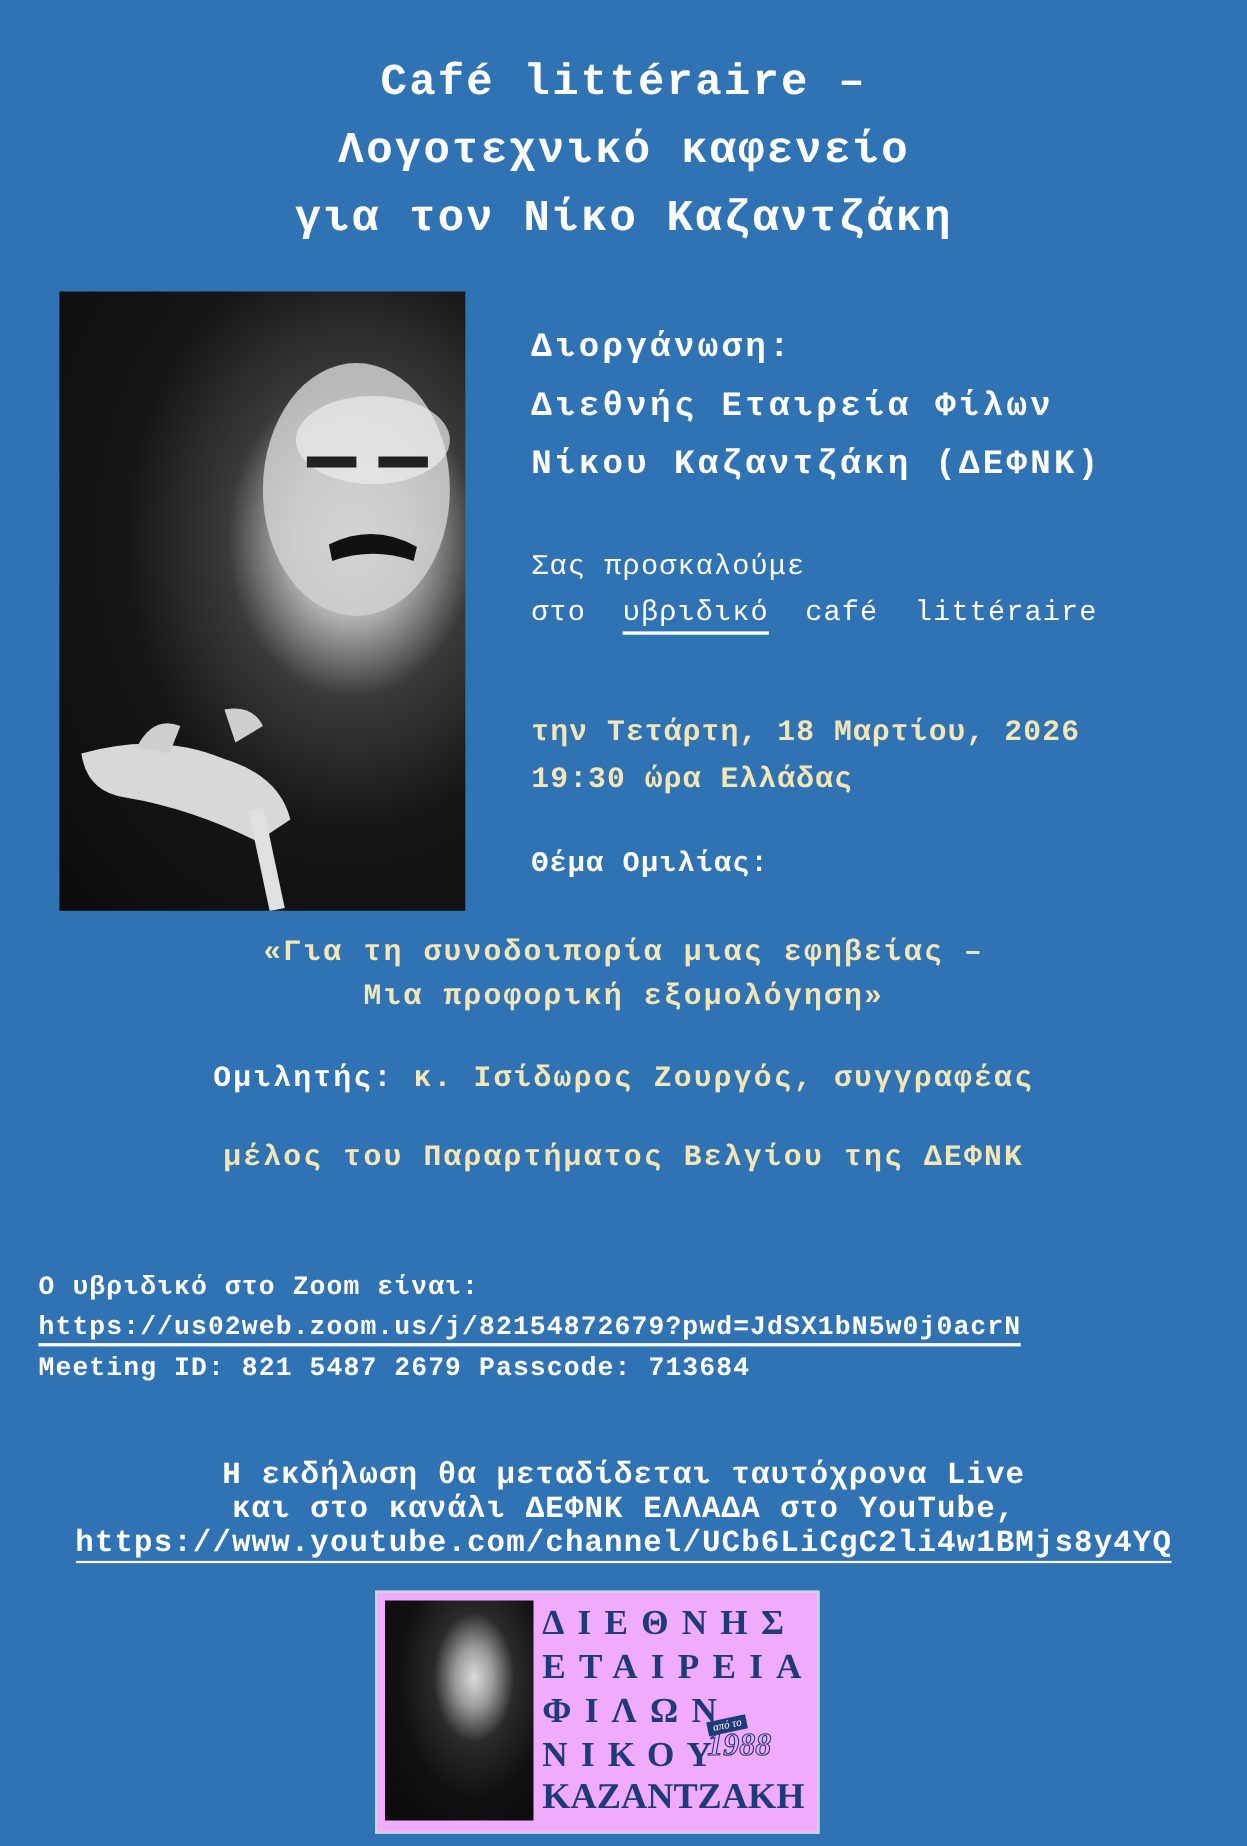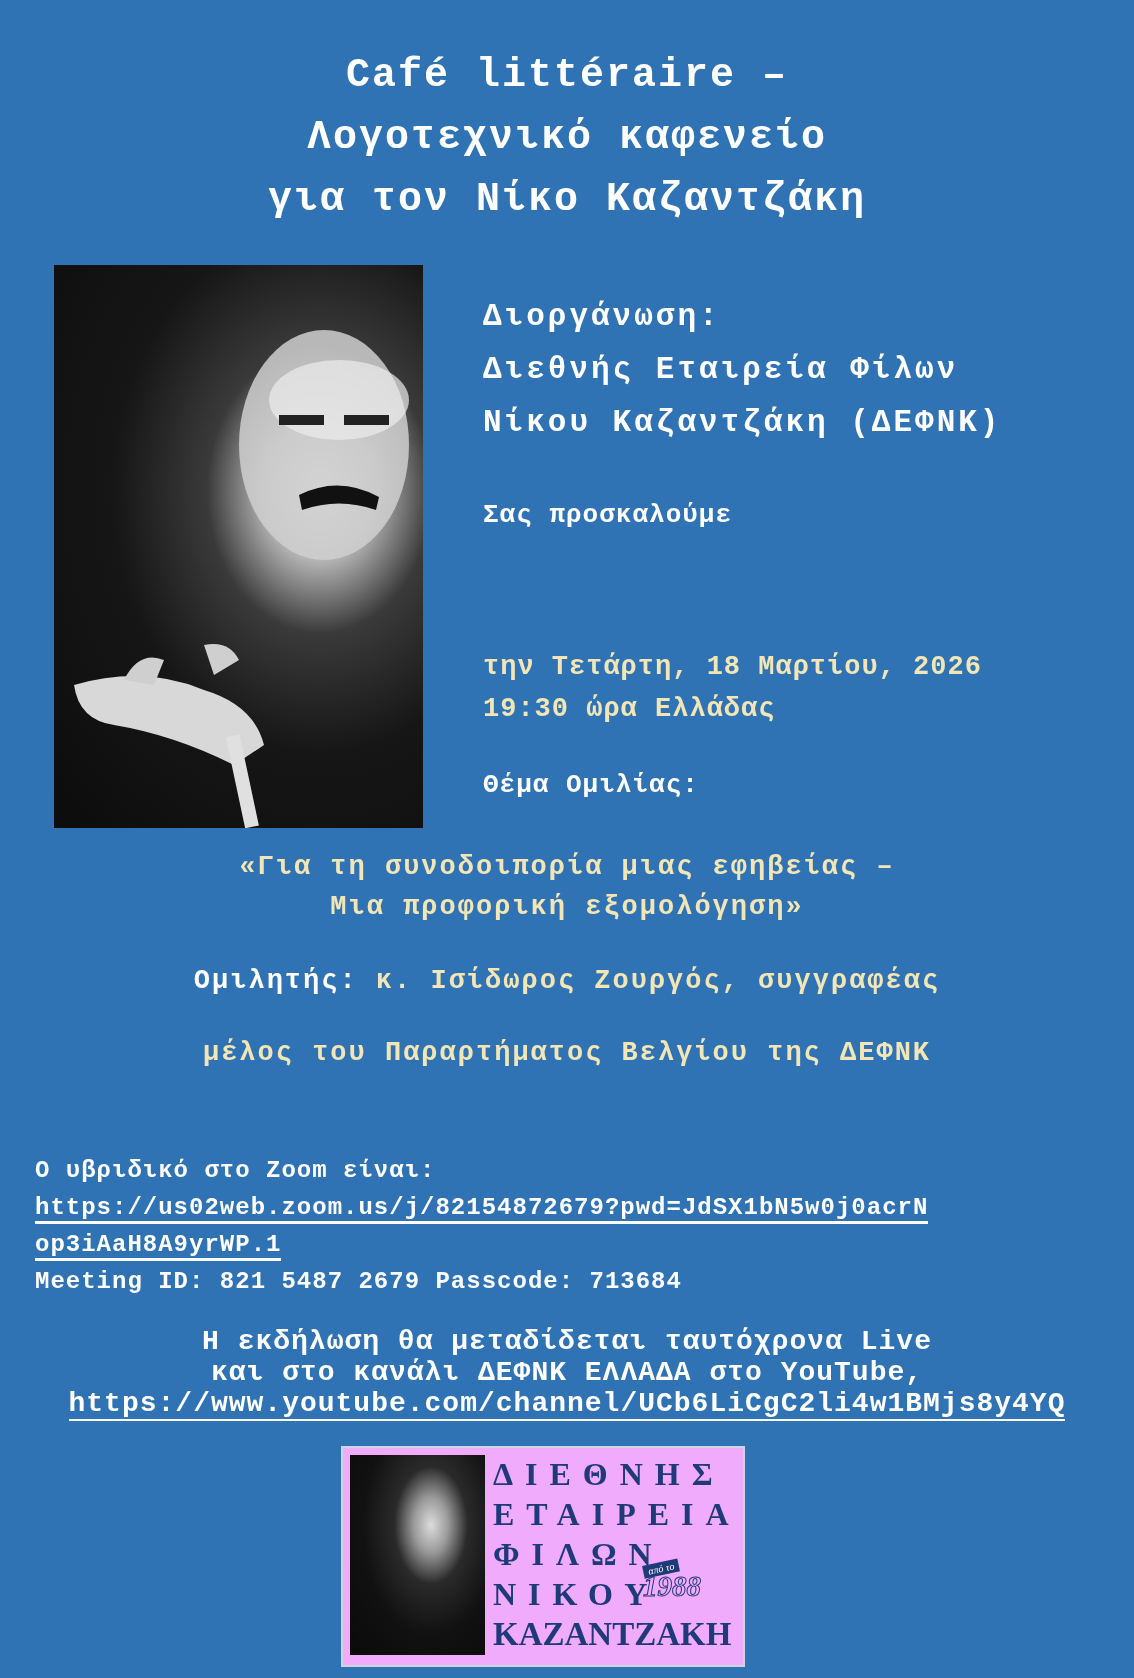--- a/index.html
+++ b/index.html
@@ -1,20 +1,20 @@
 <!DOCTYPE html>
 <html><head>
 <meta charset="utf-8">
 <style>
   html,body{margin:0;padding:0;}
   body{width:1134px;height:1678px;background:#2f73b4;position:relative;overflow:hidden;
        font-family:"Liberation Mono","DejaVu Sans Mono",monospace;color:#fff;}
   .abs{position:absolute;}
   .center{text-align:center;left:0;width:1134px;}
-  .white{color:#ffffff;font-weight:bold;}
+  .white{color:#ffffff;}
   .cream{color:#f2e6b6;}
   .title{font-size:40px;font-weight:bold;letter-spacing:2px;line-height:62px;top:45px;}
   .org{left:483px;top:290px;font-size:31px;font-weight:bold;letter-spacing:3px;line-height:53px;}
   .invite{left:483px;top:494px;font-size:26px;line-height:42px;letter-spacing:1px;}
   .invite u{text-decoration:none;border-bottom:3px solid #fff;padding-bottom:2px;}
   .date{left:483px;top:646px;font-size:27px;font-weight:bold;line-height:42px;letter-spacing:1px;}
   .topic-label{left:483px;top:770px;font-size:26px;font-weight:bold;letter-spacing:1px;}
   .topic{top:847px;font-size:27px;line-height:40px;letter-spacing:2px;font-weight:bold;}
   .speaker{top:966px;font-size:27px;letter-spacing:2px;font-weight:bold;}
   .coord{top:1032px;font-size:27px;line-height:43px;letter-spacing:2px;font-weight:bold;}
@@ -56,20 +56,23 @@
 </div>
 
 <div class="abs org white">
   <div>Διοργάνωση:</div>
   <div>Διεθνής Εταιρεία Φίλων</div>
   <div>Νίκου Καζαντζάκη (ΔΕΦΝΚ)</div>
 </div>
 
 <div class="abs invite white">
   <div>Σας προσκαλούμε</div>
+  <div>
+    <span>στο</span>&nbsp;&nbsp;<u>υβριδικό</u>&nbsp;&nbsp;<span style="white-space:pre">café  littéraire</span>
+  </div>
 </div>
 
 <div class="abs date cream">
   <div>την Τετάρτη, 18 Μαρτίου, 2026</div>
   <div>19:30 ώρα Ελλάδας</div>
 </div>
 
 <div class="abs topic-label white">Θέμα Ομιλίας:</div>
 
 <div class="abs center topic cream">
@@ -82,21 +85,20 @@
   <span class="cream">κ. Ισίδωρος Ζουργός, συγγραφέας</span>
 </div>
 
 <div class="abs center coord">
   <div class="cream">μέλος του Παραρτήματος Βελγίου της ΔΕΦΝΚ</div>
 </div>
 
 <div class="abs zoom white">
   <div>Ο υβριδικό στο Zoom είναι:</div>
   <div><a>https://us02web.zoom.us/j/82154872679?pwd=JdSX1bN5w0j0acrN</a></div>
-  <div><a>op3iAaH8A9yrWP.1</a></div>
   <div>Meeting ID: 821 5487 2679 Passcode: 713684</div>
 </div>
 
 <div class="abs center yt white">
   <div>Η εκδήλωση θα μεταδίδεται ταυτόχρονα Live</div>
   <div>και στο κανάλι ΔΕΦΝΚ ΕΛΛΑΔΑ στο YouTube,</div>
   <div><a>https://www.youtube.com/channel/UCb6LiCgC2li4w1BMjs8y4YQ</a></div>
 </div>
 
 <div class="abs logo">

